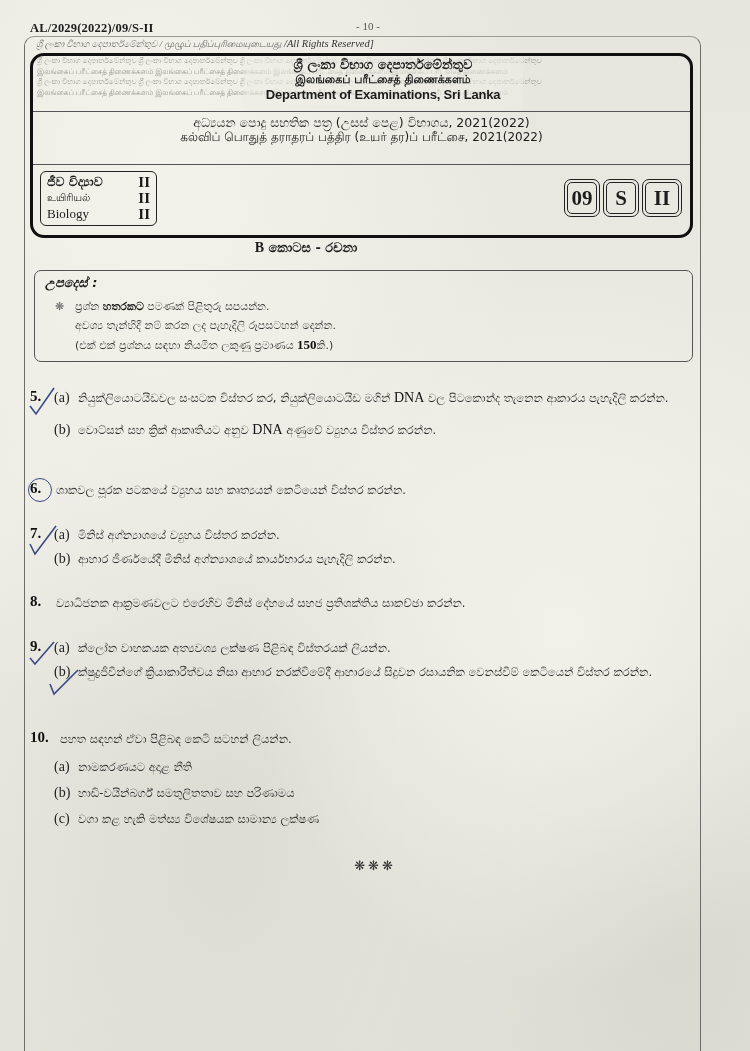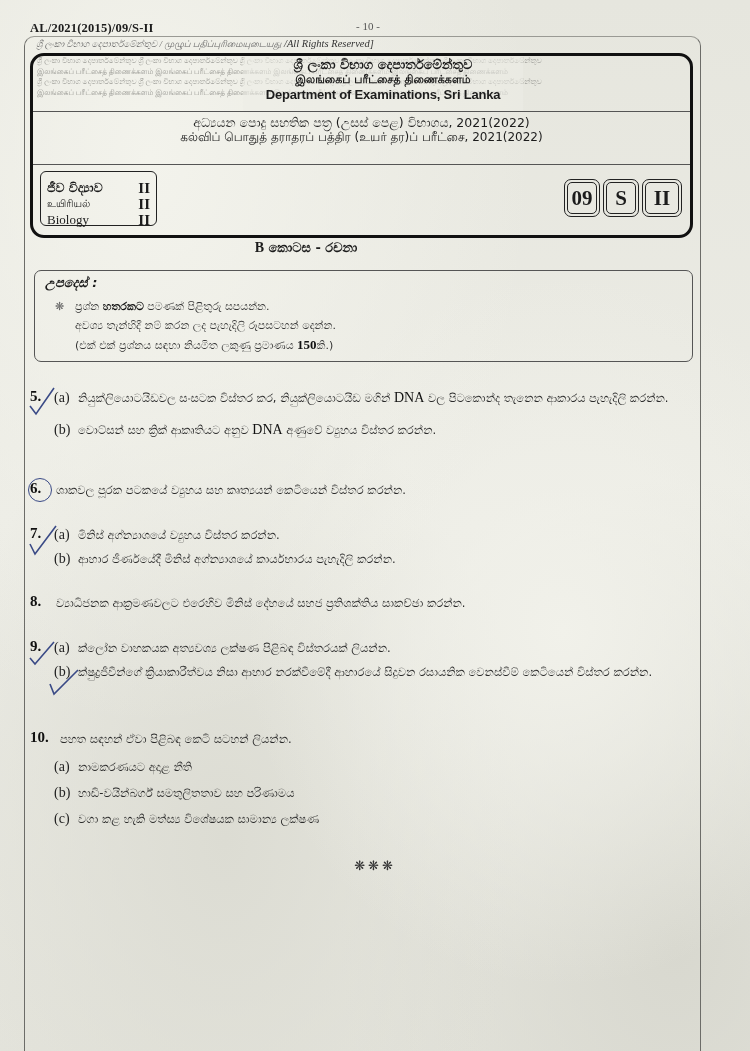--- a/index.html
+++ b/index.html
@@ -62,21 +62,21 @@
     }
     .exam-band {
       height: 53px; border-bottom: 1px solid #555; text-align: center; padding-top: 3px;
     }
     .exam-si { font-size: 12.5px; font-family: "DejaVu Sans", sans-serif; line-height: 15px; }
     .exam-ta { font-size: 12px; font-family: "DejaVu Sans", sans-serif; line-height: 15px; }
     .exam-en { font-size: 14px; line-height: 16px; }
     .subject-row { position: relative; height: 70px; }
     .subject-box {
       position: absolute; left: 7px; top: 6px; width: 117px; height: 55px;
-      border: 1.5px solid #222; border-radius: 6px; padding: 8px 6px;
+      border: 1.5px solid #222; border-radius: 6px; padding: 2px 6px;
     }
     .subject-line { display: flex; justify-content: space-between; line-height: 16px; }
     .subject-line .nm { font-size: 13px; }
     .subject-line .nm.si { font-family: "DejaVu Sans", sans-serif; font-weight: bold; font-size: 12.5px; }
     .subject-line .nm.ta { font-family: "DejaVu Sans", sans-serif; font-size: 10px; }
     .subject-line .pp { font-weight: bold; font-size: 15px; }
     .code-boxes { position: absolute; right: 8px; top: 14px; display: flex; gap: 3px; }
     .code-box {
       border: 1.5px solid #222; border-radius: 7px; padding: 2px;
     }
@@ -130,21 +130,21 @@
       position: absolute; left: 0; width: 750px; top: 858px; text-align: center;
       font-size: 13px; letter-spacing: 3px; color: #333;
     }
   </style>
 </head>
 <body>
 
 <div class="paper"></div>
 <div class="page-border"></div>
 
-<div class="header-code">AL/2021(2015)/09/S-II</div>
+<div class="header-code">AL/2029(2022)/09/S-II</div>
 <div class="page-number">- 10 -</div>
 <div class="rights">
   <span class="native">ශ්‍රී ලංකා විභාග දෙපාර්තමේන්තුව / முழுப் பதிப்புரிமையுடையது</span>
   <span>/All Rights Reserved]</span>
 </div>
 
 <div class="title-box">
   <div class="dept-band">
     <div class="watermark">
       <div>ශ්‍රී ලංකා විභාග දෙපාර්තමේන්තුව ශ්‍රී ලංකා විභාග දෙපාර්තමේන්තුව ශ්‍රී ලංකා විභාග දෙපාර්තමේන්තුව ශ්‍රී ලංකා විභාග දෙපාර්තමේන්තුව ශ්‍රී ලංකා විභාග දෙපාර්තමේන්තුව</div>

